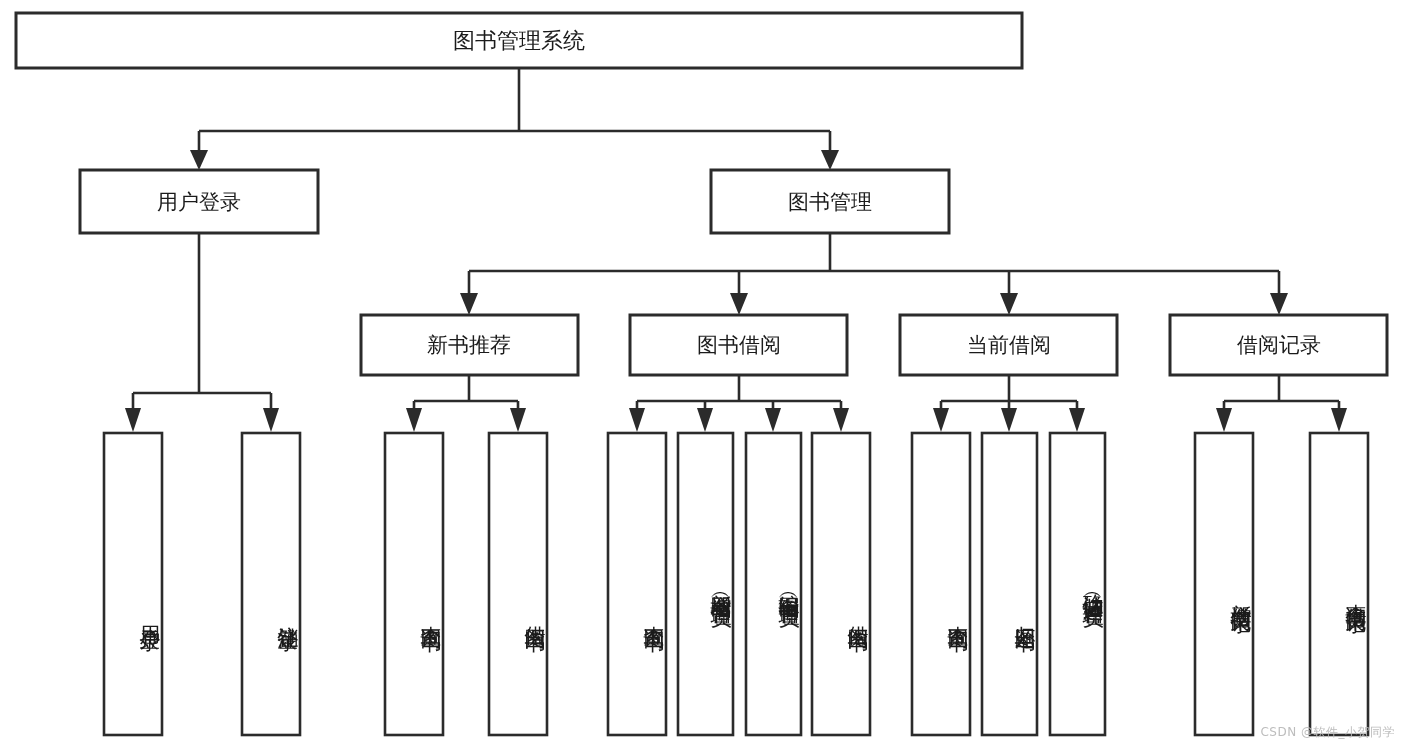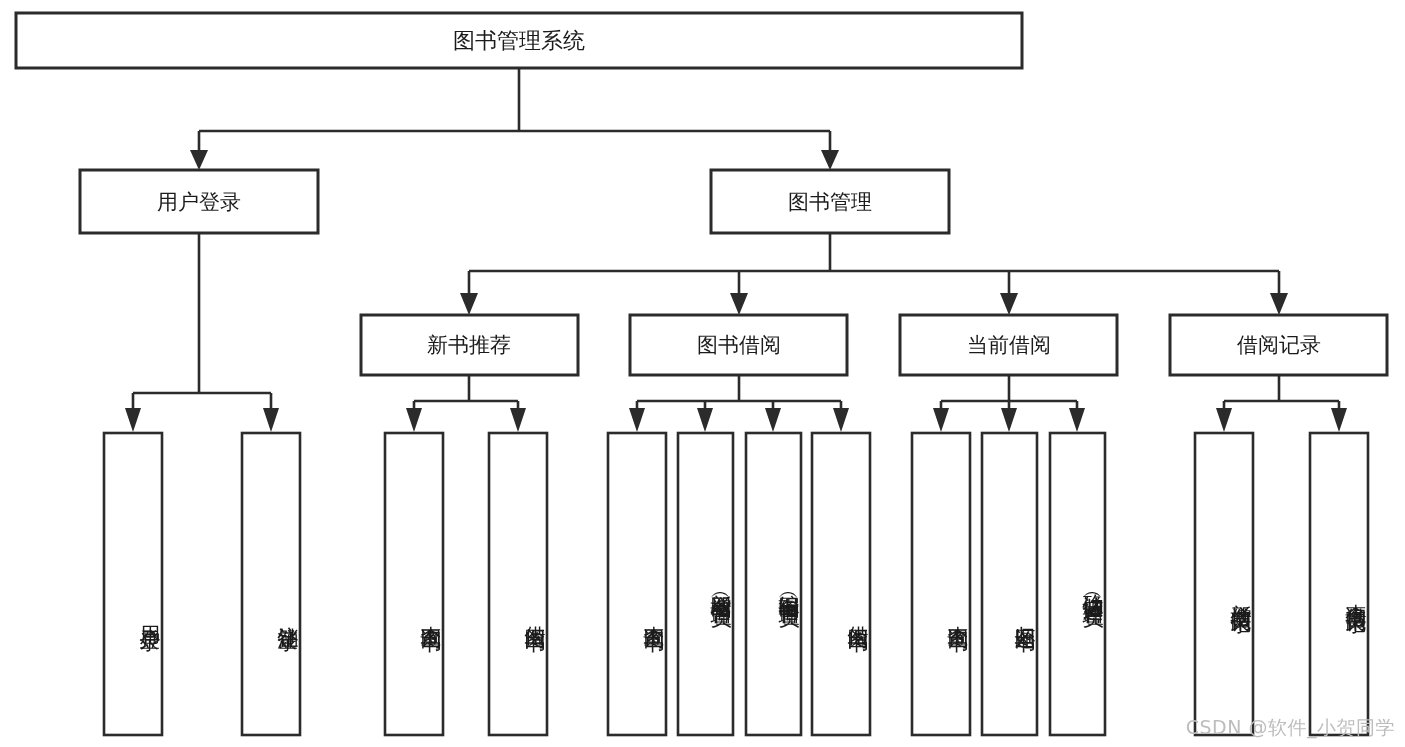--- a/index.html
+++ b/index.html
@@ -71,21 +71,21 @@
     color: #1b1b1b;
     letter-spacing: 2px;
     white-space: nowrap;
     pointer-events: none;
   }
   .watermark {
     position: absolute;
     right: 10px;
     bottom: 6px;
     font-family: "DejaVu Sans", "Liberation Sans", sans-serif;
-    font-size: 19px;
+    font-size: 12px;
     color: #bdbdbd;
     letter-spacing: 0.5px;
     user-select: none;
   }
 </style>
 </head>
 <body>
 
 <div id="diagram-root">
 

